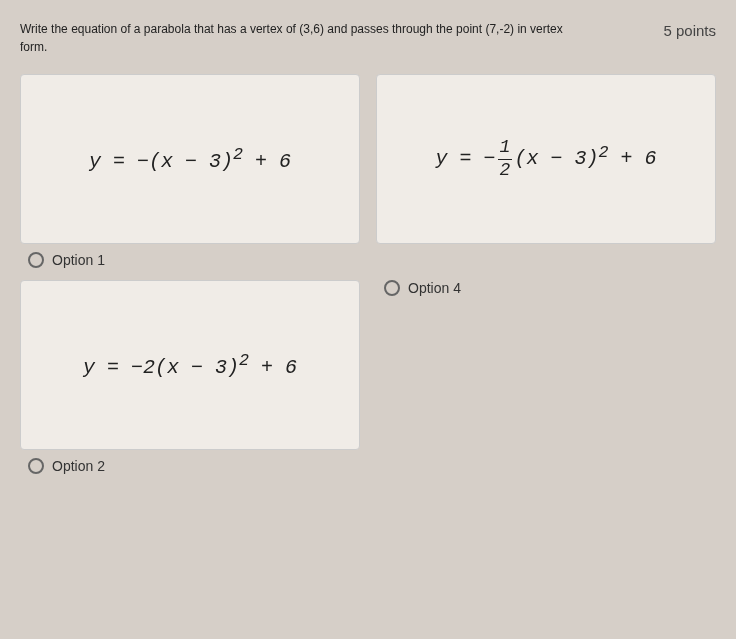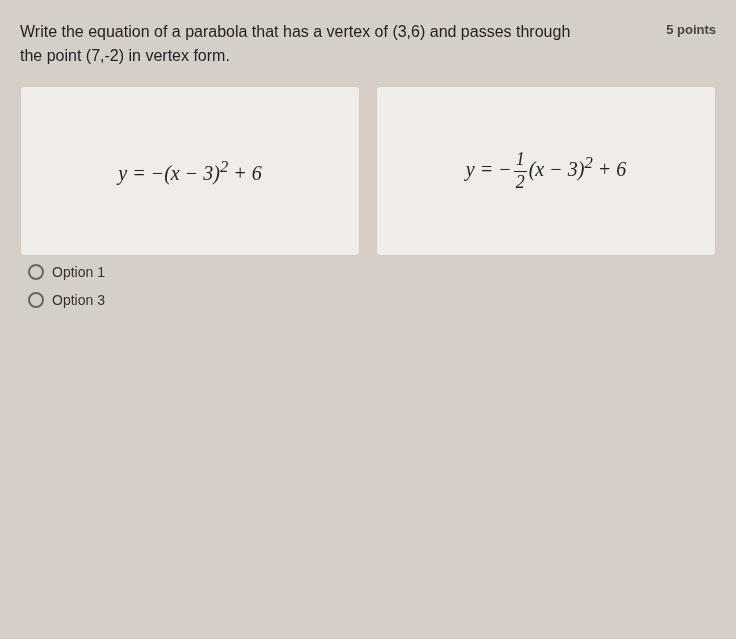--- a/index.html
+++ b/index.html
@@ -21,33 +21,32 @@
     }
 
     .question-header {
       display: flex;
       justify-content: space-between;
       align-items: flex-start;
       margin-bottom: 18px;
     }
 
     .question-text {
-      font-size: 16px;
+      font-size: 12px;
       color: #222;
       line-height: 1.5;
       max-width: 560px;
     }
 
     .points-label {
-      font-size: 13px;
+      font-size: 15px;
       color: #444;
       white-space: nowrap;
       margin-left: 10px;
       padding-top: 2px;
-      font-weight: bold;
     }
 
     .options-grid {
       display: grid;
       grid-template-columns: 1fr 1fr;
       gap: 12px 16px;
     }
 
     .option-group {
       display: flex;
@@ -65,21 +64,21 @@
       justify-content: center;
       padding: 10px;
       cursor: pointer;
     }
 
     .equation {
       font-size: 20px;
       color: #222;
       font-style: italic;
       text-align: center;
-      font-family: Liberation Serif, serif;
+      font-family: Liberation Mono, monospace;
     }
 
     .fraction {
       display: inline-flex;
       flex-direction: column;
       align-items: center;
       vertical-align: middle;
       margin: 0 2px;
     }
 
@@ -149,23 +148,32 @@
         <div class="equation">
           <i>y</i> = −<span class="fraction">
               <span class="numerator">1</span>
               <span class="denominator">2</span>
             </span>(<i>x</i> − 3)<sup>2</sup> + 6
         </div>
       </div>
     </div>
 
     <div class="option-group">
+      <div class="option-card">
+        <div class="equation">
+          <i>y</i> = −2(<i>x</i> − 3)<sup>2</sup> + 6
+        </div>
+      </div>
       <div class="option-label-row">
         <span class="radio-circle"></span>
-        <span class="option-label-text">Option 3</span>
+        <span class="option-label-text">Option 2</span>
       </div>
     </div>
 
     <div class="option-group">
+      <div class="option-label-row">
+        <span class="radio-circle"></span>
+        <span class="option-label-text">Option 4</span>
+      </div>
     </div>
 
   </div>
 </div>
 
 </body></html>

